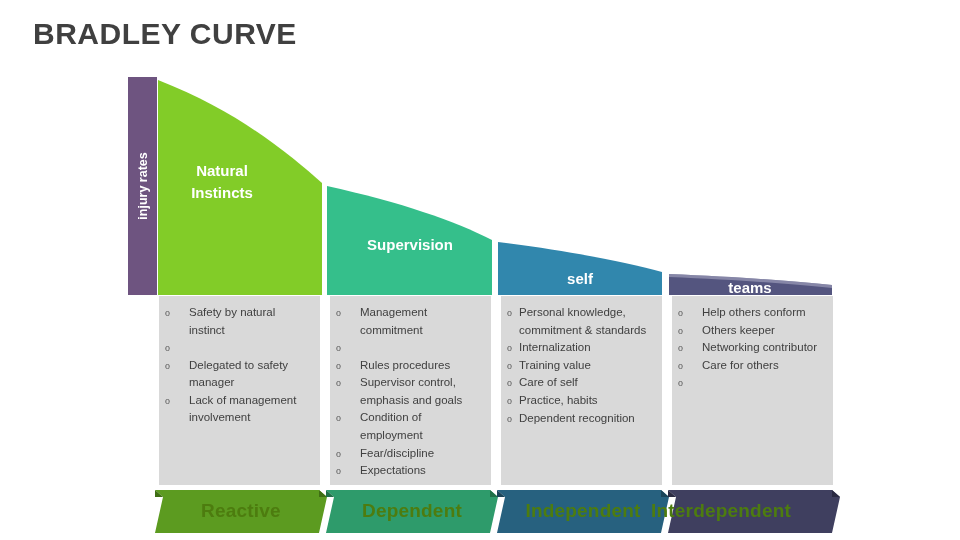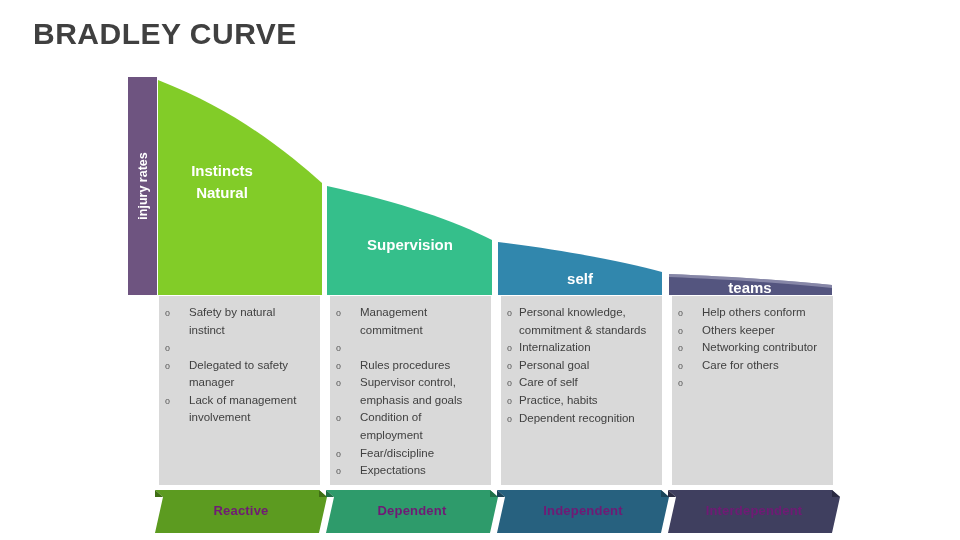--- a/index.html
+++ b/index.html
@@ -121,22 +121,22 @@
   }
   .stage-bar-label {
     position: absolute;
     left: 0;
     top: 0;
     width: 100%;
     height: 43px;
     display: flex;
     align-items: center;
     justify-content: center;
-    color: #701a75;
-    font-size: 13px;
+    color: #4d7c0f;
+    font-size: 19px;
     font-weight: bold;
     letter-spacing: 0.2px;
   }
 </style>
 </head>
 <body>
 
 <div id="page-title">BRADLEY CURVE</div>
 
 <svg id="curve-svg" viewBox="0 0 960 540" xmlns="http://www.w3.org/2000/svg">
@@ -175,22 +175,22 @@
     <path d="M 832,490 L 840,497 L 832,497 Z" fill="#2A2A42"></path>
   </g>
 </svg>
 
 <div id="axis-label-bar"></div>
 <div id="axis-label-text">
   <span>injury rates</span>
 </div>
 
 <div class="stage-curve-label" style="left:162px; top:160px; width:120px;">
+  <div>Natural</div>
   <div>Instincts</div>
-  <div>Natural</div>
 </div>
 <div class="stage-curve-label" style="left:330px; top:234px; width:160px;text-align:center;">
   <div>Supervision</div>
 </div>
 <div class="stage-curve-label" style="left:500px; top:268px; width:160px;">
   <div>self</div>
 </div>
 <div class="stage-curve-label" style="left:670px; top:277px; width:160px;">
   <div>teams</div>
 </div>
@@ -252,21 +252,21 @@
     <li>
       <span class="bullet-marker">o</span>
       <span class="bullet-text">Personal knowledge, commitment &amp; standards</span>
     </li>
     <li>
       <span class="bullet-marker">o</span>
       <span class="bullet-text">Internalization</span>
     </li>
     <li>
       <span class="bullet-marker">o</span>
-      <span class="bullet-text">Personal goal</span>
+      <span class="bullet-text">Training value</span>
     </li>
     <li>
       <span class="bullet-marker">o</span>
       <span class="bullet-text">Care of self</span>
     </li>
     <li>
       <span class="bullet-marker">o</span>
       <span class="bullet-text">Practice, habits</span>
     </li>
     <li>
@@ -302,15 +302,15 @@
 
 <div class="stage-bar-wrap" style="left:159px; width:164px;">
   <div class="stage-bar-label">Reactive</div>
 </div>
 <div class="stage-bar-wrap" style="left:330px; width:164px;">
   <div class="stage-bar-label">Dependent</div>
 </div>
 <div class="stage-bar-wrap" style="left:501px; width:164px;">
   <div class="stage-bar-label">Independent</div>
 </div>
-<div class="stage-bar-wrap" style="left:672px; width:164px;">
+<div class="stage-bar-wrap" style="left:639px; width:164px;">
   <div class="stage-bar-label">Interdependent</div>
 </div>
 
 </body></html>

